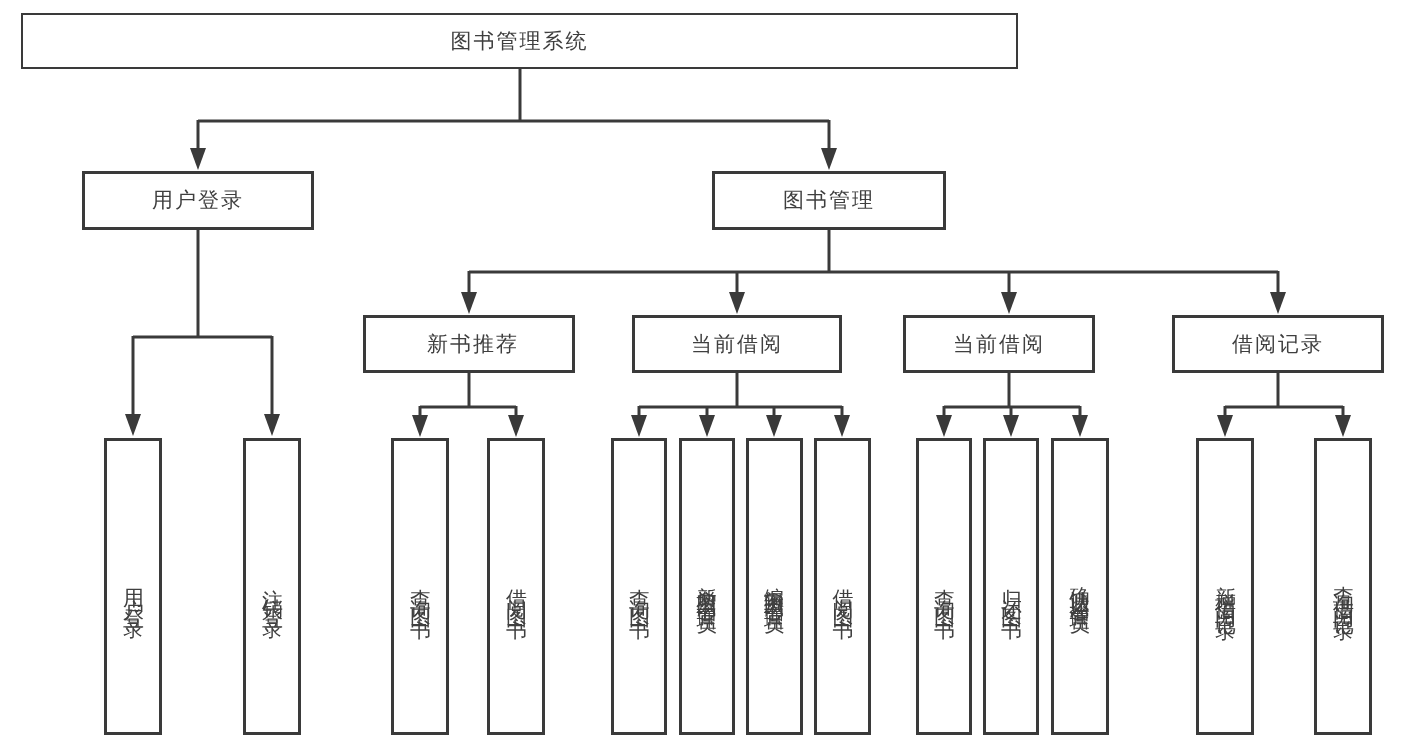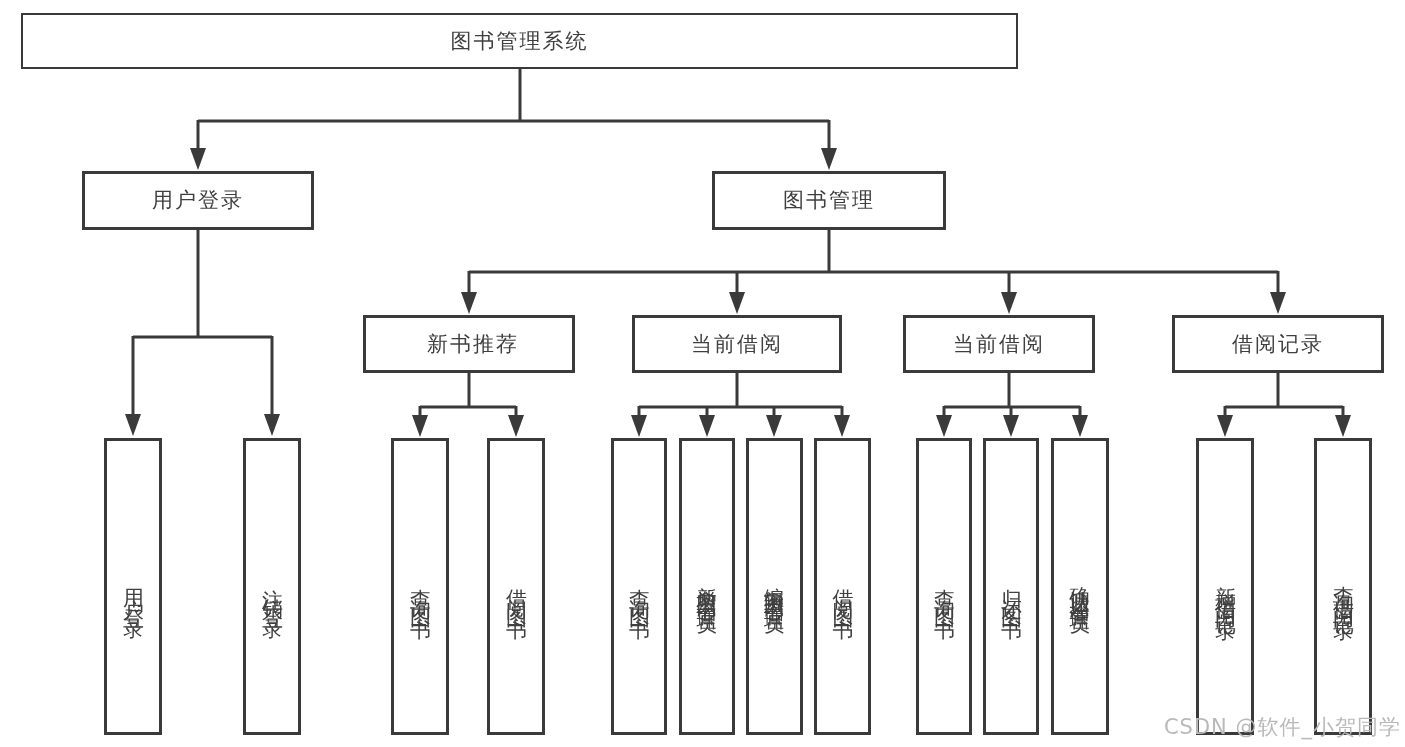--- a/index.html
+++ b/index.html
@@ -185,15 +185,14 @@
     <span class="vtext tight">确认归还（管理员）</span>
   </div>
 
   <div class="node leaf" style="left:1196px; top:438px; width:58px; height:297px;">
     <span class="vtext mid">新增借阅记录</span>
   </div>
   <div class="node leaf" style="left:1314px; top:438px; width:58px; height:297px;">
     <span class="vtext mid">查询借阅记录</span>
   </div>
 
-  <div class="watermark">CSDN @软件_小贺同学</div>
 
 </div>
 
 </body></html>

